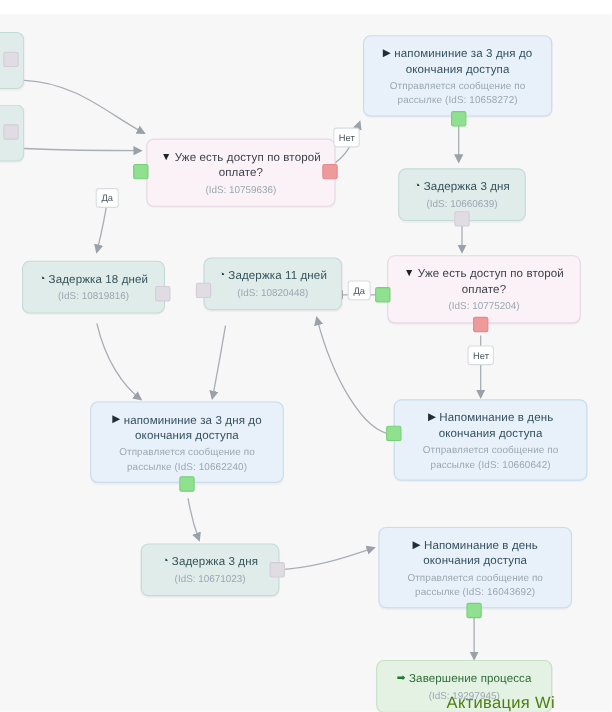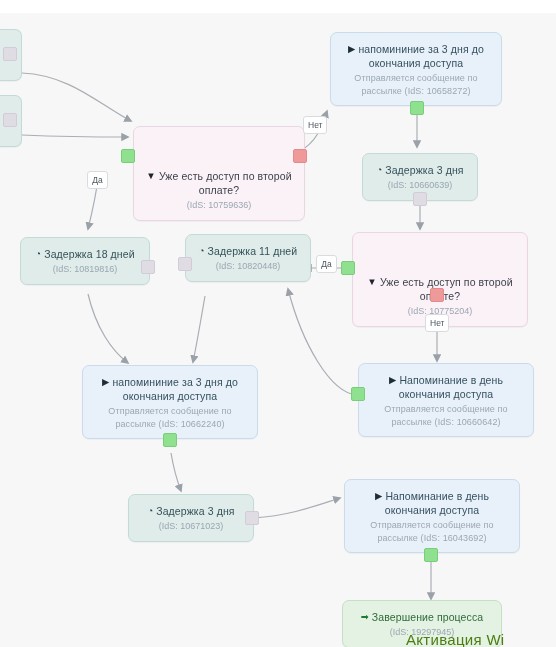--- a/index.html
+++ b/index.html
@@ -82,21 +82,21 @@
     background: #dfecea;
     border-color: #c3dbd7;
   }
   .n-delay .title { color: #35525a; }
   .n-delay .glyph { color: #2b4148; }
 
   .n-condition {
     background: #fbf2f7;
     border-color: #e8d7e2;
   }
-  .n-condition .title { color: #3b3f4a; margin-top: 33px; }
+  .n-condition .title { color: #3b3f4a; }
   .n-condition .glyph { color: #1e2229; }
 
   .n-end {
     background: #e4f2e4;
     border-color: #c6e0c6;
   }
   .n-end .title { color: #2f6b38; }
   .n-end .glyph { color: #1f7a2e; }
 
   .n-partial {

